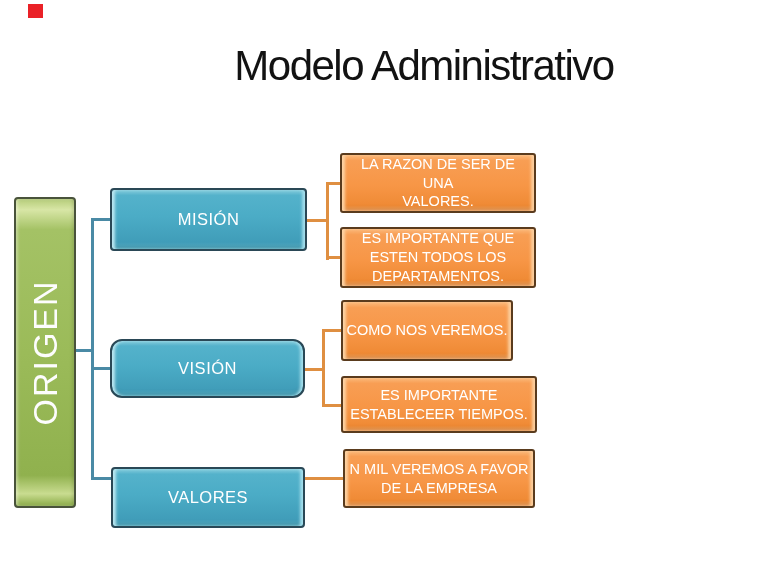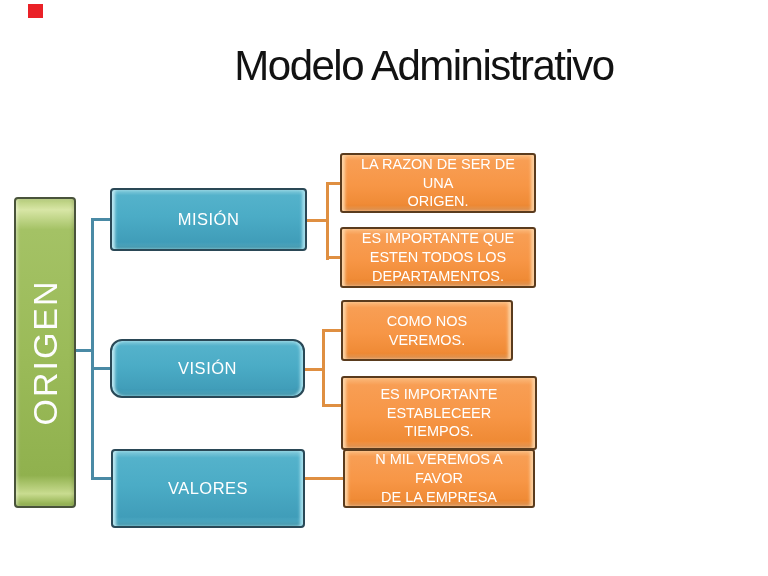--- a/index.html
+++ b/index.html
@@ -28,32 +28,32 @@
     font-size:34px; letter-spacing:2px; color:#fdfdfd;
   }
   .branch {
     border:2px solid #2a4856;
     background:linear-gradient(180deg,#86ccdc 0%, #54b2cb 9%, #4bacc6 45%, #409db9 88%, #5ab7ce 100%);
     box-shadow: inset 4px 0 3px -1px #b9e7f1, inset -4px 0 3px -1px #a3deec, inset 0 -3px 4px rgba(0,0,0,.16);
     font-size:16.5px; letter-spacing:.5px;
   }
   .branch.b1 { left:110px; top:188px; width:197px; height:63px; }
   .branch.b2 { left:110px; top:339px; width:195px; height:59px;border-radius:12px; }
-  .branch.b3 { left:111px; top:449px; width:194px; height:79px; }
+  .branch.b3 { left:111px; top:467px; width:194px; height:61px; }
   .leaf {
     border:2px solid #5a3b1d; border-radius:3px;
     background:linear-gradient(180deg,#fbb97b 0%, #f89e54 10%, #f79646 55%, #ef8a35 90%, #f9a761 100%);
     box-shadow: inset 4px 0 3px -1px #fdd3a4, inset -4px 0 3px -1px #fccf9e, inset 0 -3px 4px rgba(0,0,0,.12);
-    font-size:14.5px; line-height:1.3; flex-direction:column; padding:11px;
+    font-size:14.5px; line-height:1.3; flex-direction:column; padding:2px;
   }
   .leaf span { display:block; }
   .leaf.l1 { left:340px; top:153px; width:196px; height:60px; }
   .leaf.l2 { left:340px; top:227px; width:196px; height:61px;justify-content:center; }
   .leaf.l3 { left:341px; top:300px; width:172px; height:61px; }
-  .leaf.l4 { left:341px; top:376px; width:196px; height:74px; }
+  .leaf.l4 { left:341px; top:376px; width:196px; height:57px; }
   .leaf.l5 { left:343px; top:449px; width:192px; height:59px; }
   .line { position:absolute; }
   .line.t { background:#4a8aa5; }
   .line.o { background:#df8f41; }
   
   .t-main  { left:91px;  top:218px; width:3px;  height:262px; }
   .t-root  { left:74px;  top:349px; width:18px; height:3px; }
   .t-b1    { left:94px;  top:218px; width:16px; height:3px; }
   .t-b2    { left:94px;  top:367px; width:16px; height:3px; }
   .t-b3    { left:91px;  top:477px; width:20px; height:3px; }
@@ -102,21 +102,21 @@
   </div>
   <div class="node branch b2">
     <span>VISIÓN</span>
   </div>
   <div class="node branch b3">
     <span>VALORES</span>
   </div>
 
   <div class="node leaf l1">
     <span>LA RAZON DE SER DE UNA</span>
-    <span>ORIGEN.</span>
+    <span>VALORES.</span>
   </div>
   <div class="node leaf l2">
     <span>ES IMPORTANTE QUE</span>
     <span>ESTEN TODOS LOS</span>
     <span>DEPARTAMENTOS.</span>
   </div>
   <div class="node leaf l3">
     <span>COMO NOS VEREMOS.</span>
   </div>
   <div class="node leaf l4">

